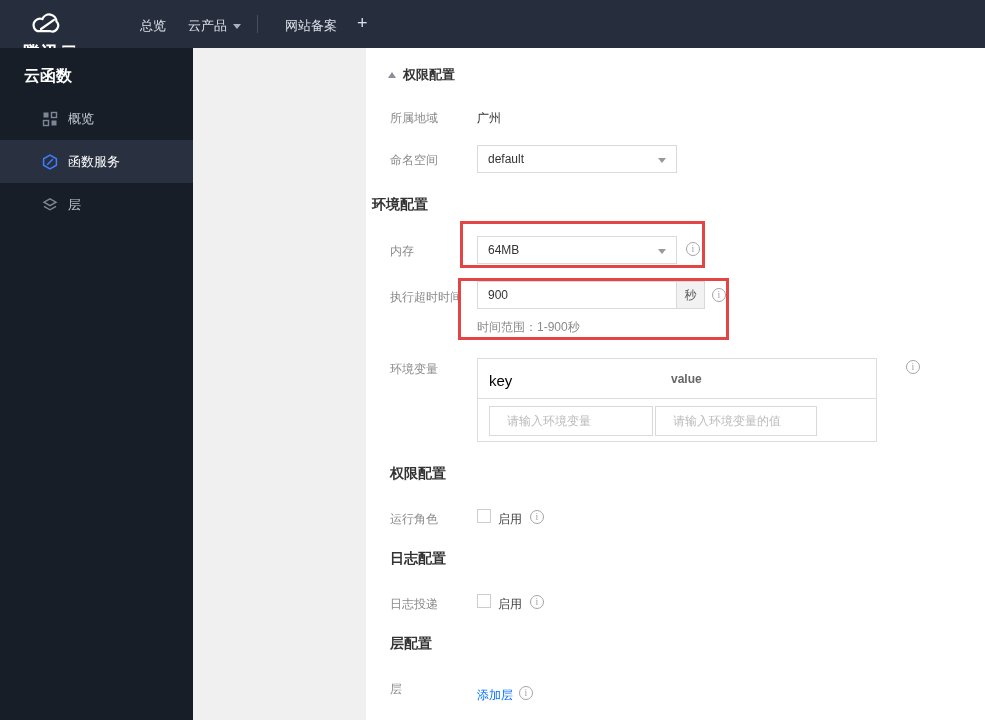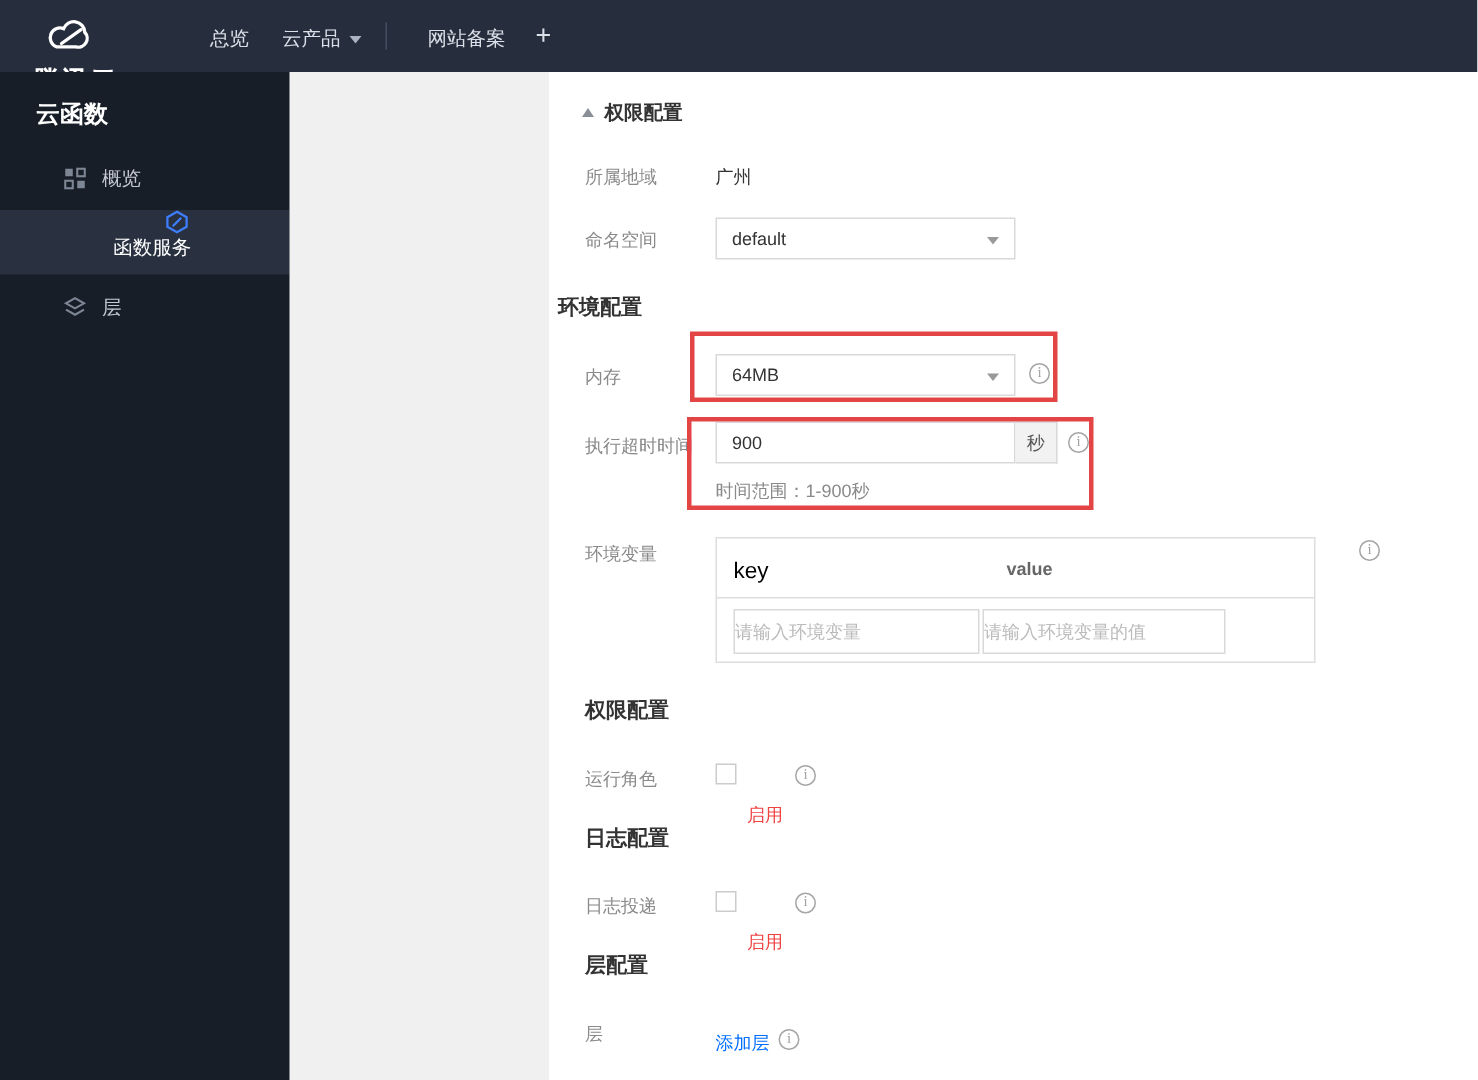--- a/index.html
+++ b/index.html
@@ -56,25 +56,25 @@
 
   .info-icon { position:absolute; width:14px; height:14px; border:1px solid #a5a5a5; border-radius:50%;
     color:#a5a5a5; font-size:10px; line-height:12px; text-align:center; background:#fff; cursor:pointer; }
   .info-icon::after { content:"i"; font-family:"Liberation Serif","DejaVu Serif",serif; }
 
   .env-table { position:absolute; left:477px; top:358px; width:400px; height:84px; border:1px solid #ddd; background:#fff; }
   .env-head { position:absolute; left:0; top:0; width:100%; height:40px; border-bottom:1px solid #ddd; }
   .env-head .h-key { position:absolute; left:11px; top:13px; font-size:15px; font-weight:400; color:#000000; }
   .env-head .h-value { position:absolute; left:193px; top:13px; font-size:12px; font-weight:700; color:#666; }
   .env-input { position:absolute; top:47px; height:30px; border:1px solid #d9d9d9; font-size:12px; color:#333;
-    padding:0 0; outline:none; font-family:"Liberation Sans","DejaVu Sans",sans-serif; }
+    padding:0 17px; outline:none; font-family:"Liberation Sans","DejaVu Sans",sans-serif; }
   .env-input::placeholder { color:#bbb; }
 
   .checkbox { position:absolute; width:14px; height:14px; border:1px solid #ccc; background:#fff; cursor:pointer; }
-  .chk-label { font-size:12px; color:#ef4444;margin-top:24px; }
+  .chk-label { font-size:12px; color:#404040; }
 
   .link { font-size:12px; color:#006eff; cursor:pointer; }
 </style>
 </head>
 <body>
 
 <div class="page">
 
   <div class="topnav">
     <div class="brand">
@@ -104,21 +104,21 @@
         <svg width="16" height="16" viewBox="0 0 16 16">
           <rect x="1.5" y="1.5" width="5" height="5" fill="#7d8694"></rect>
           <rect x="9.5" y="1.5" width="5" height="5" fill="none" stroke="#7d8694" stroke-width="1.4"></rect>
           <rect x="1.5" y="9.5" width="5" height="5" fill="none" stroke="#7d8694" stroke-width="1.4"></rect>
           <rect x="9.5" y="9.5" width="5" height="5" fill="#7d8694"></rect>
         </svg>
       </span>
       <span class="lbl">概览</span>
     </div>
 
-    <div class="side-item selected" style="top:92px;flex-direction:column;">
+    <div class="side-item selected" style="top:92px;">
       <span class="icon">
         <svg width="16" height="16" viewBox="0 0 16 16">
           <polygon points="8,1.2 14.4,4.8 14.4,11.2 8,14.8 1.6,11.2 1.6,4.8" fill="none" stroke="#3d7eff" stroke-width="1.5"></polygon>
           <line x1="5.2" y1="10.8" x2="10.8" y2="5.2" stroke="#3d7eff" stroke-width="1.5"></line>
         </svg>
       </span>
       <span class="lbl">函数服务</span>
     </div>
 
     <div class="side-item" style="top:135px;">

